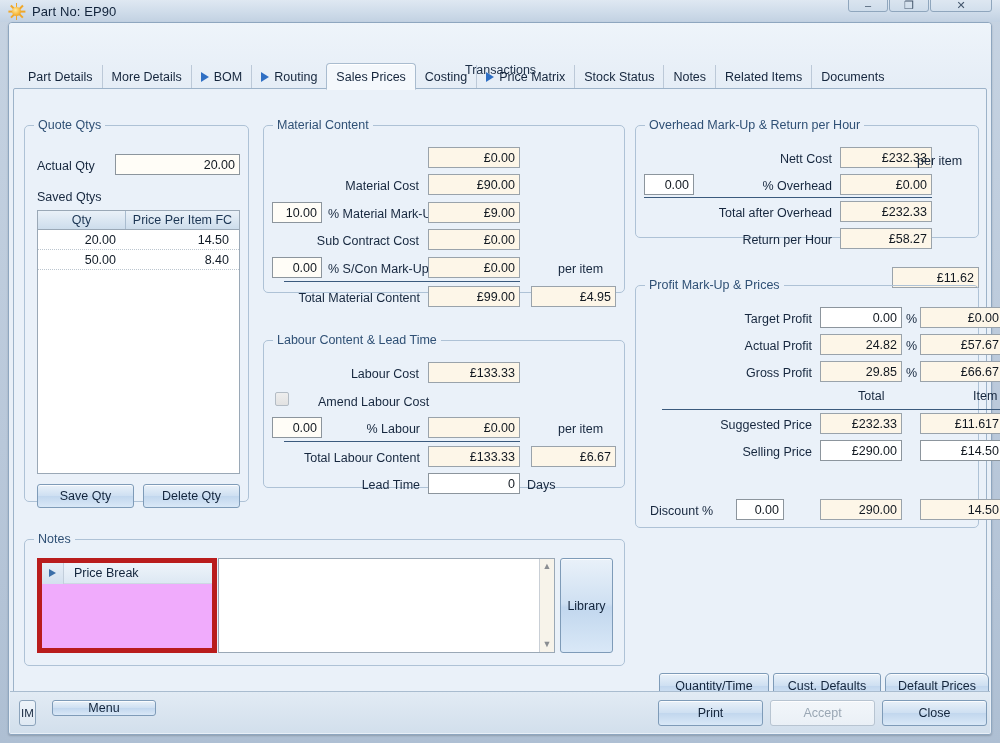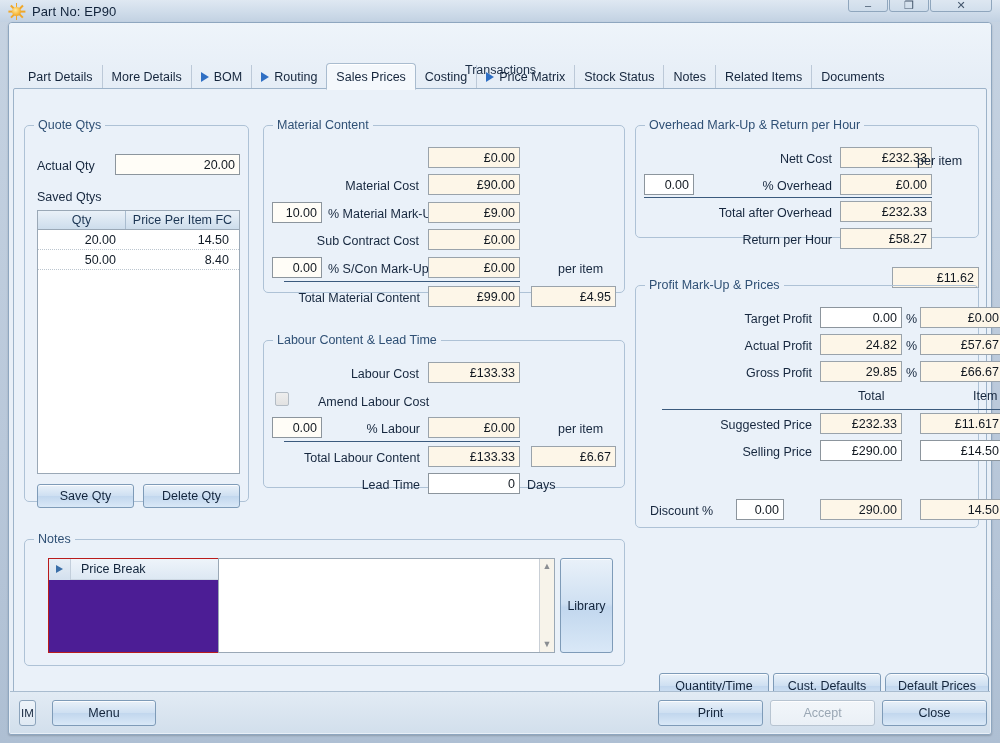--- a/index.html
+++ b/index.html
@@ -190,21 +190,21 @@
   #savedqty-head .hc:last-child { border-right: none; }
   .grow {
     display: flex; height: 20px;
     border-bottom: 1px dotted #bcc6cf;
     font-size: 12.5px; color: #101a26;
   }
   .grow .gc { display: flex; align-items: center; justify-content: flex-end; padding-right: 10px; }
 
   
   #notes-list {
-    position: absolute; border: 1px solid #b91c1c; background:#4c1d95;margin-left:11px;
+    position: absolute; border: 5px solid #b91c1c; background:#f0abfc;
   }
   #notes-row {
     display: flex; align-items: center; height: 21px;
     background: linear-gradient(180deg,#eef4fa 0%, #dde8f3 100%);
     border-bottom: 1px solid #cdd8e3;
     font-size: 12.5px; color: #12243b;
   }
   #notes-row .arrowcell {
     width: 22px; height: 21px; display: flex; align-items: center; justify-content: center;
     border-right: 1px solid #c2cedb;
@@ -472,19 +472,19 @@
     </div>
 
     <span class="btn" style="left:645px; top:584px; width:110px; height:26px;">Quantity/Time</span>
     <span class="btn" style="left:759px; top:584px; width:108px; height:26px;">Cust. Defaults</span>
     <span class="btn" style="left:871px; top:584px; width:104px; height:26px;border-radius:6px;">Default Prices</span>
 
   </div>
 
   <div id="statusbar">
     <span class="im-badge" style="left:9px; top:8px; width:17px; height:26px;">IM</span>
-    <span class="btn" style="left:42px; top:8px; width:104px; height:26px;">Menu</span>
+    <span class="btn" style="left:42px; top:8px; width:104px; height:16px;">Menu</span>
     <span class="btn" style="left:648px; top:8px; width:105px; height:26px;">Print</span>
     <span class="btn disabled" style="left:760px; top:8px; width:105px; height:26px;">Accept</span>
     <span class="btn" style="left:872px; top:8px; width:105px; height:26px;">Close</span>
   </div>
 
 </div>
 
 </body></html>

